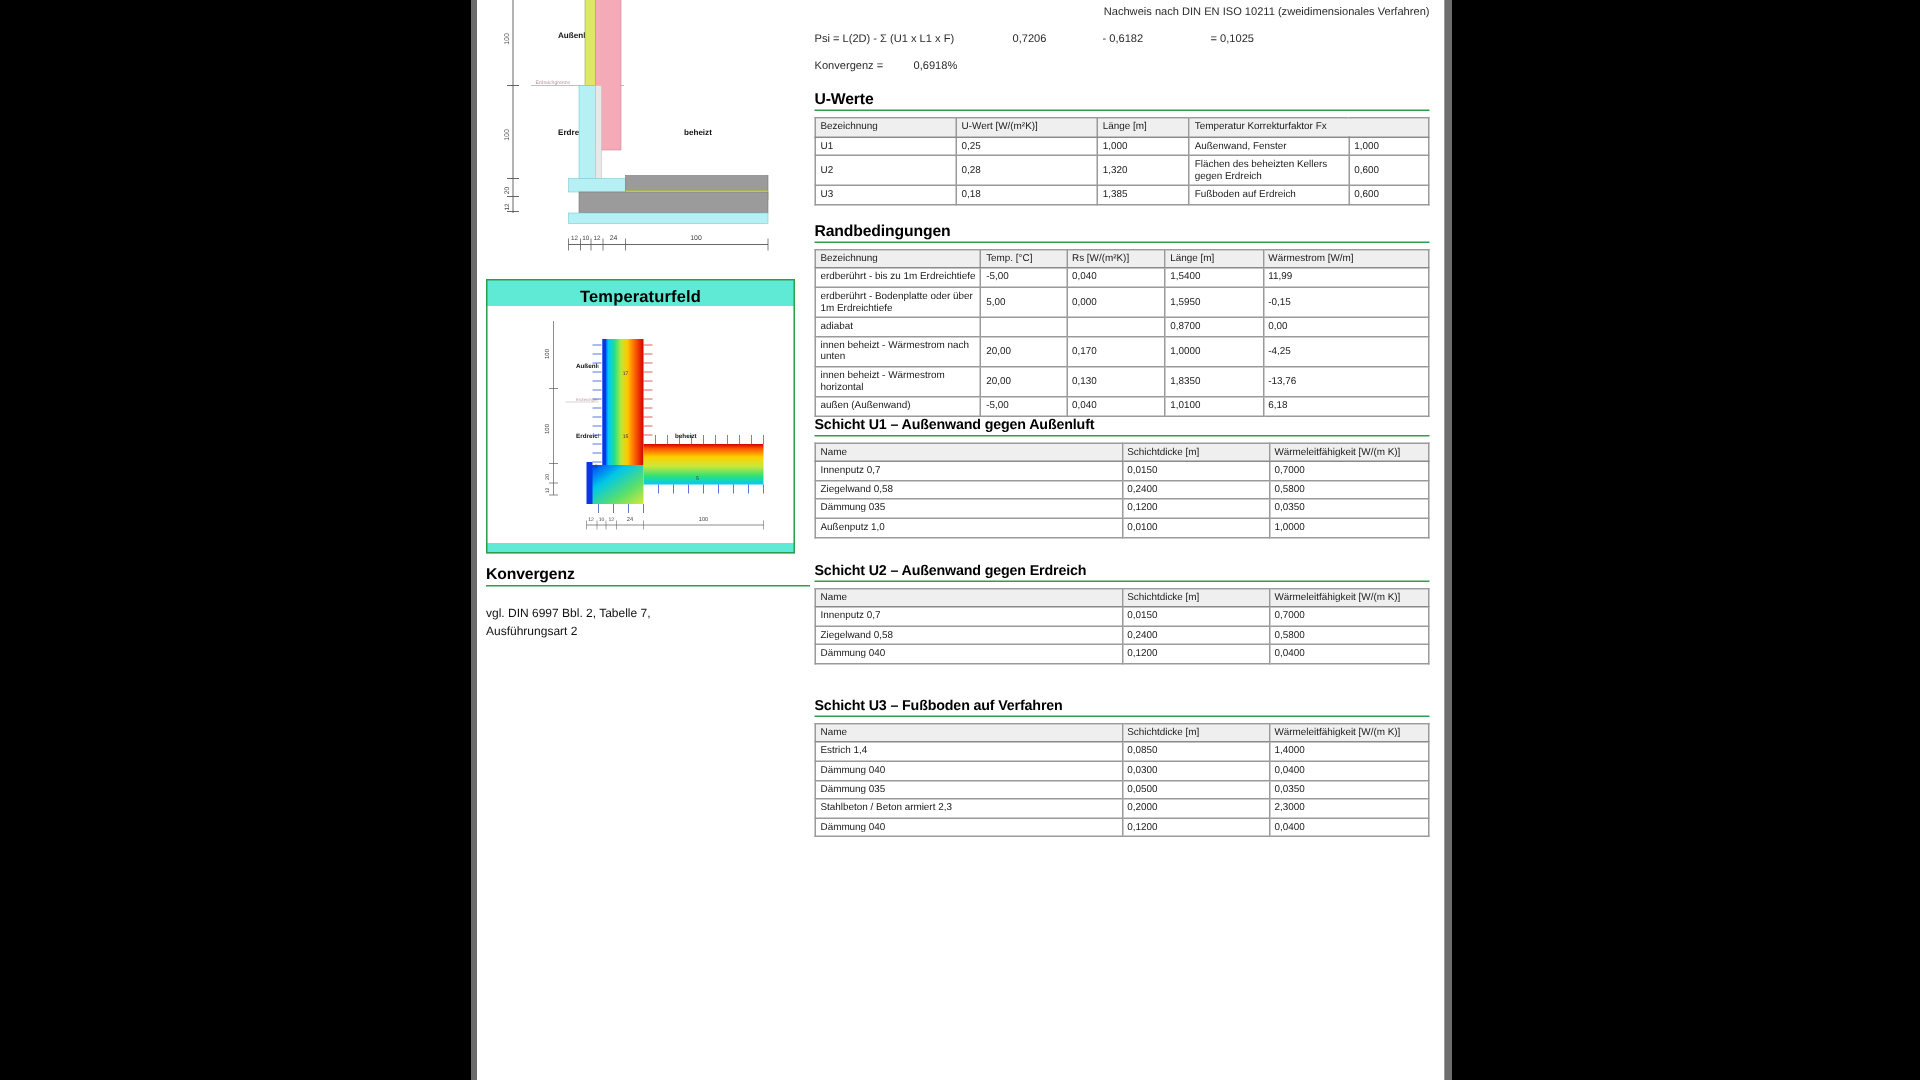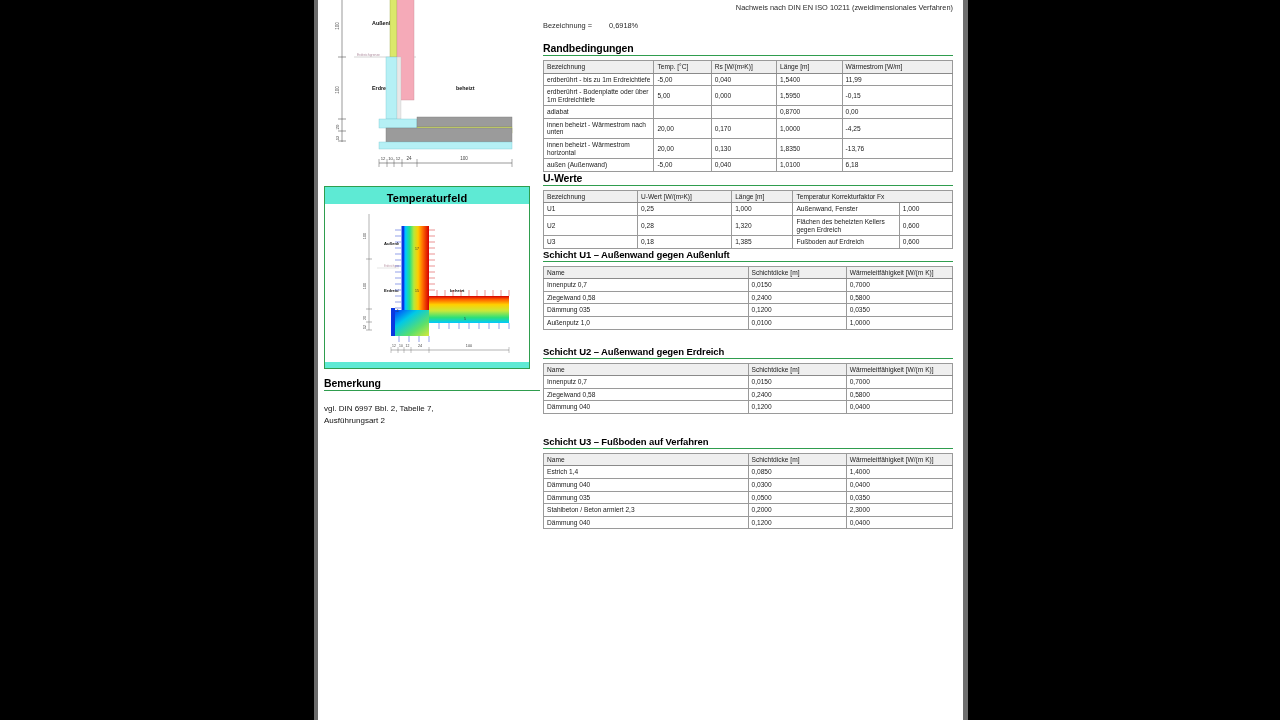--- a/index.html
+++ b/index.html
@@ -243,39 +243,89 @@
           <line x1="184" y1="143" x2="184" y2="149" stroke="#666" stroke-width="0.4"></line>
           <text x="69" y="143" font-family="Liberation Sans, sans-serif" font-size="3.4" fill="#444" text-anchor="middle">12</text>
           <text x="76" y="143" font-family="Liberation Sans, sans-serif" font-size="3.4" fill="#444" text-anchor="middle">10</text>
           <text x="82.5" y="143" font-family="Liberation Sans, sans-serif" font-size="3.4" fill="#444" text-anchor="middle">12</text>
           <text x="95" y="143" font-family="Liberation Sans, sans-serif" font-size="3.8" fill="#444" text-anchor="middle">24</text>
           <text x="144" y="143" font-family="Liberation Sans, sans-serif" font-size="3.8" fill="#444" text-anchor="middle">100</text>
         </svg>
       </div>
 
       <div style="margin-top:8px;">
-        <div class="sec-h">Bemerkung</div>
+        <div class="sec-h">Konvergenz</div>
         <div class="bemerk-body">
           <div>vgl. DIN 6997 Bbl. 2, Tabelle 7,</div>
           <div>Ausführungsart 2</div>
         </div>
       </div>
     </div>
 
     <div class="col-right">
 
       <div style="padding-top:3px;">
         <div class="txt" style="margin-bottom:9px;text-align:right;">Nachweis nach DIN EN ISO 10211 (zweidimensionales Verfahren)</div>
 
 
+        <div class="txt-row" style="margin-bottom:9px;">
+          <span class="txt" style="width:132px;">Psi = L(2D) - Σ (U1 x L1 x F)</span>
+          <span class="txt" style="width:60px;">0,7206</span>
+          <span class="txt" style="width:72px;">-  0,6182</span>
+          <span class="txt">=  0,1025</span>
+        </div>
 
         <div class="txt-row" style="margin-bottom:12px;">
-          <span class="txt" style="width:66px;">Bezeichnung =</span>
+          <span class="txt" style="width:66px;">Konvergenz =</span>
           <span class="txt">0,6918%</span>
         </div>
+      </div>
+
+      <div>
+        <div class="sec-h">U-Werte</div>
+        <table class="t" style="margin-top:4px;">
+          <colgroup>
+              <col style="width:23%">
+              <col style="width:23%">
+              <col style="width:15%">
+              <col style="width:26%">
+              <col style="width:13%">
+            </colgroup>
+          <thead>
+              <tr>
+            <th>Bezeichnung</th>
+            <th>U-Wert [W/(m²K)]</th>
+            <th>Länge [m]</th>
+            <th colspan="2">Temperatur Korrekturfaktor Fx</th>
+          </tr>
+            </thead>
+          <tbody>
+            <tr>
+              <td>U1</td>
+              <td class="num">0,25</td>
+              <td class="num">1,000</td>
+              <td>Außenwand, Fenster</td>
+              <td class="num">1,000</td>
+            </tr>
+            <tr>
+              <td>U2</td>
+              <td class="num">0,28</td>
+              <td class="num">1,320</td>
+              <td>Flächen des beheizten Kellers gegen Erdreich</td>
+              <td class="num">0,600</td>
+            </tr>
+            <tr>
+              <td>U3</td>
+              <td class="num">0,18</td>
+              <td class="num">1,385</td>
+              <td>Fußboden auf Erdreich</td>
+              <td class="num">0,600</td>
+            </tr>
+          </tbody>
+        </table>
       </div>
 
       <div style="margin-top:11px;">
         <div class="sec-h">Randbedingungen</div>
         <table class="t" style="margin-top:4px;">
           <colgroup>
               <col style="width:27%">
               <col style="width:14%">
               <col style="width:16%">
               <col style="width:16%">
@@ -330,64 +380,20 @@
               <td>außen (Außenwand)</td>
               <td class="num">-5,00</td>
               <td class="num">0,040</td>
               <td class="num">1,0100</td>
               <td class="num">6,18</td>
             </tr>
           </tbody>
         </table>
       </div>
 
-      <div>
-        <div class="sec-h">U-Werte</div>
-        <table class="t" style="margin-top:4px;">
-          <colgroup>
-              <col style="width:23%">
-              <col style="width:23%">
-              <col style="width:15%">
-              <col style="width:26%">
-              <col style="width:13%">
-            </colgroup>
-          <thead>
-              <tr>
-            <th>Bezeichnung</th>
-            <th>U-Wert [W/(m²K)]</th>
-            <th>Länge [m]</th>
-            <th colspan="2">Temperatur Korrekturfaktor Fx</th>
-          </tr>
-            </thead>
-          <tbody>
-            <tr>
-              <td>U1</td>
-              <td class="num">0,25</td>
-              <td class="num">1,000</td>
-              <td>Außenwand, Fenster</td>
-              <td class="num">1,000</td>
-            </tr>
-            <tr>
-              <td>U2</td>
-              <td class="num">0,28</td>
-              <td class="num">1,320</td>
-              <td>Flächen des beheizten Kellers gegen Erdreich</td>
-              <td class="num">0,600</td>
-            </tr>
-            <tr>
-              <td>U3</td>
-              <td class="num">0,18</td>
-              <td class="num">1,385</td>
-              <td>Fußboden auf Erdreich</td>
-              <td class="num">0,600</td>
-            </tr>
-          </tbody>
-        </table>
-      </div>
-
       <div style="margin-top:0;">
         <div class="sec-h small">Schicht U1 – Außenwand gegen Außenluft</div>
         <table class="t" style="margin-top:4px;">
           <colgroup>
               <col style="width:50%">
               <col style="width:24%">
               <col style="width:26%">
             </colgroup>
           <thead>
               <tr>

